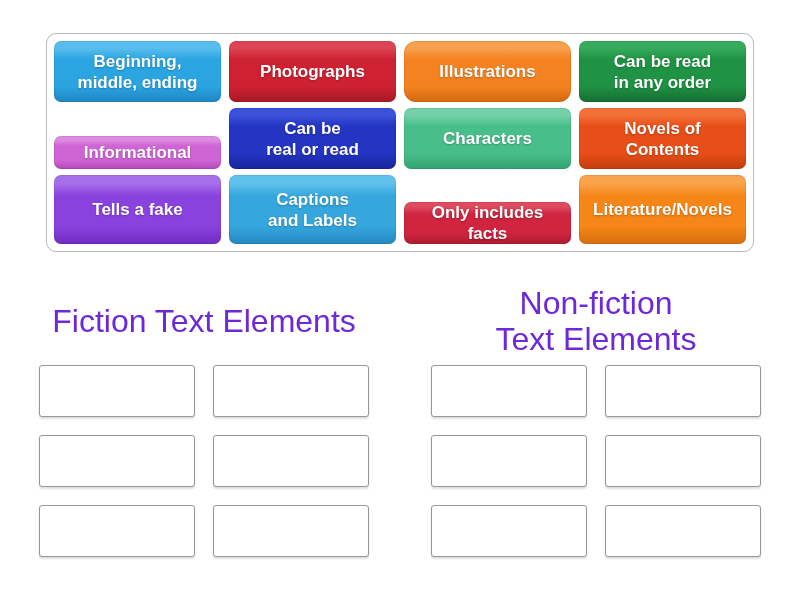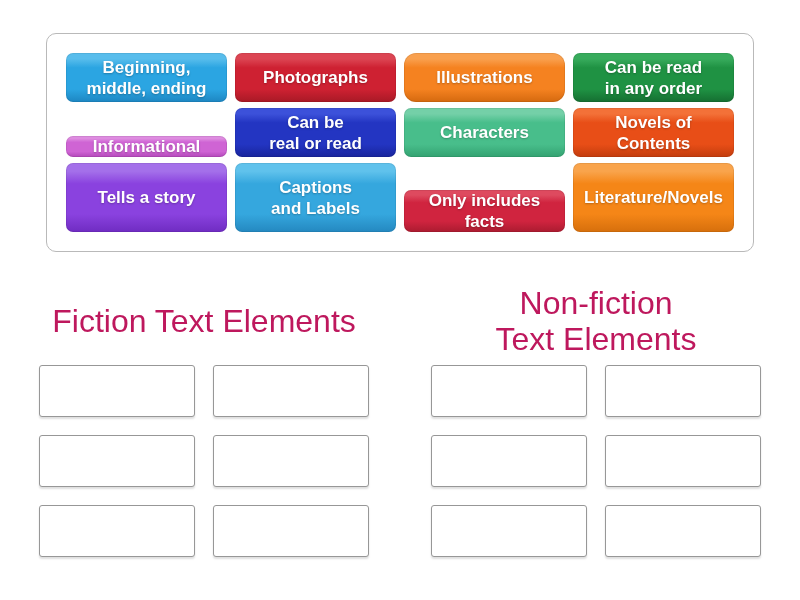--- a/index.html
+++ b/index.html
@@ -10,21 +10,21 @@
     overflow: hidden;
   }
 
   
   .board {
     box-sizing: border-box;
     margin: 33px auto 0;
     width: 708px; height: 219px;
     border: 1px solid #b9b9b9;
     border-radius: 10px;
-    padding: 19px;
+    padding: 7px;
     display: grid;
     grid-template-columns: repeat(4, 1fr);
     grid-auto-rows: 1fr;
     column-gap: 8px;
     row-gap: 6px;
     background: #ffffff;
   }
   .tile {
     border-radius: 7px;
     display: flex;
@@ -60,21 +60,21 @@
   .group-title {
     margin: 0;
     height: 80px;
     display: flex;
     align-items: center;
     justify-content: center;
     text-align: center;
     font-size: 32px;
     line-height: 1.12;
     font-weight: normal;
-    color: #be185d;
+    color: #6d28d9;
     white-space: pre-line;
   }
   .slots {
     margin-top: 3px;
     display: grid;
     grid-template-columns: repeat(2, 156px);
     column-gap: 18px;
     row-gap: 18px;
   }
   .slot {
@@ -112,21 +112,21 @@
 real or read</span>
     </div>
   <div class="tile" style="background: linear-gradient(rgb(116, 208, 168) 0%, rgb(116, 208, 168) 12%, rgb(72, 190, 139) 30%, rgb(72, 190, 139) 74%, rgb(51, 162, 113) 100%);">
       <span class="tile-label">Characters</span>
     </div>
   <div class="tile" style="background: linear-gradient(rgb(243, 113, 56) 0%, rgb(243, 113, 56) 12%, rgb(232, 78, 23) 30%, rgb(232, 78, 23) 74%, rgb(194, 60, 13) 100%);">
       <span class="tile-label">Novels of
 Contents</span>
     </div>
   <div class="tile" style="background: linear-gradient(rgb(164, 112, 234) 0%, rgb(164, 112, 234) 12%, rgb(138, 66, 223) 30%, rgb(138, 66, 223) 74%, rgb(111, 44, 194) 100%);">
-      <span class="tile-label">Tells a story</span>
+      <span class="tile-label">Tells a fake</span>
     </div>
   <div class="tile" style="background: linear-gradient(rgb(96, 194, 236) 0%, rgb(96, 194, 236) 12%, rgb(53, 167, 222) 30%, rgb(53, 167, 222) 74%, rgb(36, 136, 192) 100%);">
       <span class="tile-label">Captions
 and Labels</span>
     </div>
   <div class="tile" style="background: linear-gradient(rgb(222, 74, 95) 0%, rgb(222, 74, 95) 12%, rgb(208, 36, 63) 30%, rgb(208, 36, 63) 74%, rgb(171, 27, 48) 100%); margin-top: 27px;">
       <span class="tile-label">Only includes
 facts</span>
     </div>
   <div class="tile" style="background: linear-gradient(rgb(249, 164, 76) 0%, rgb(249, 164, 76) 12%, rgb(245, 134, 23) 30%, rgb(245, 134, 23) 74%, rgb(214, 111, 12) 100%);">

